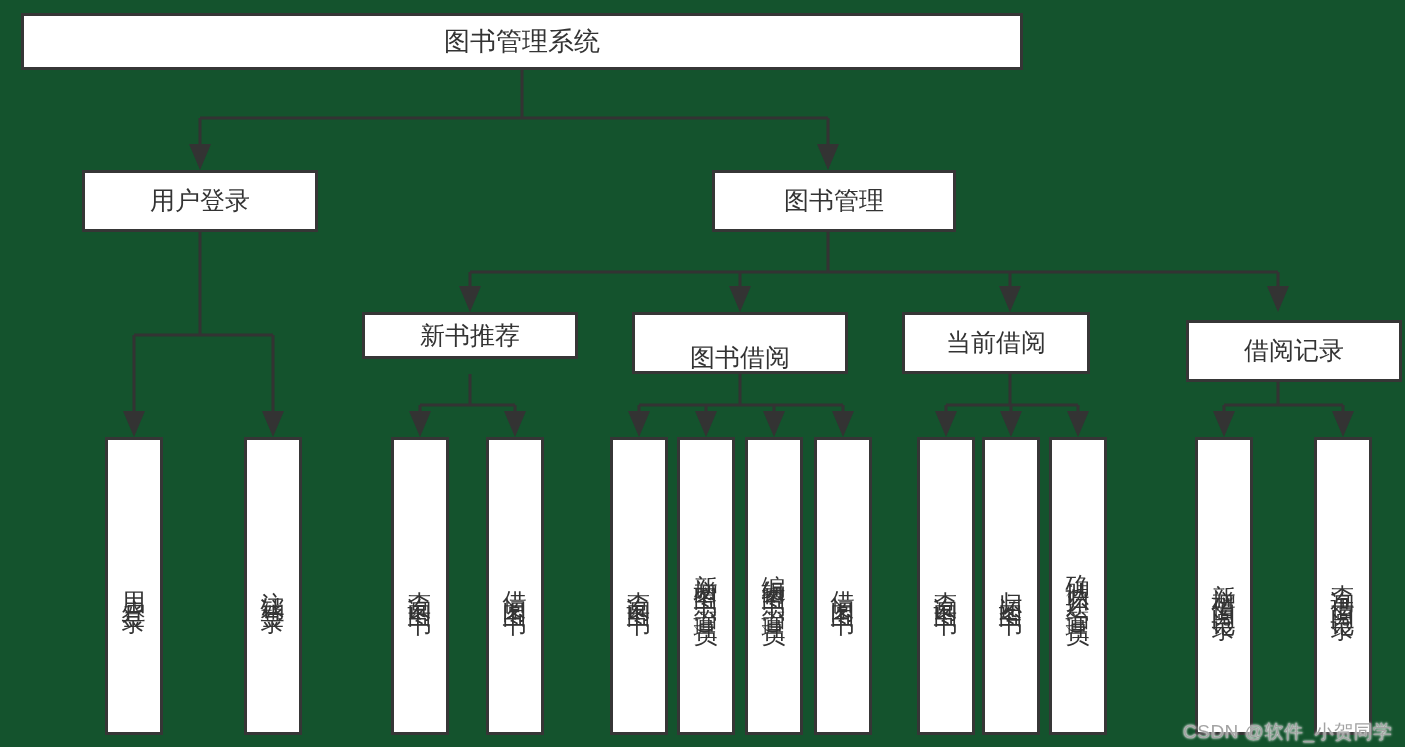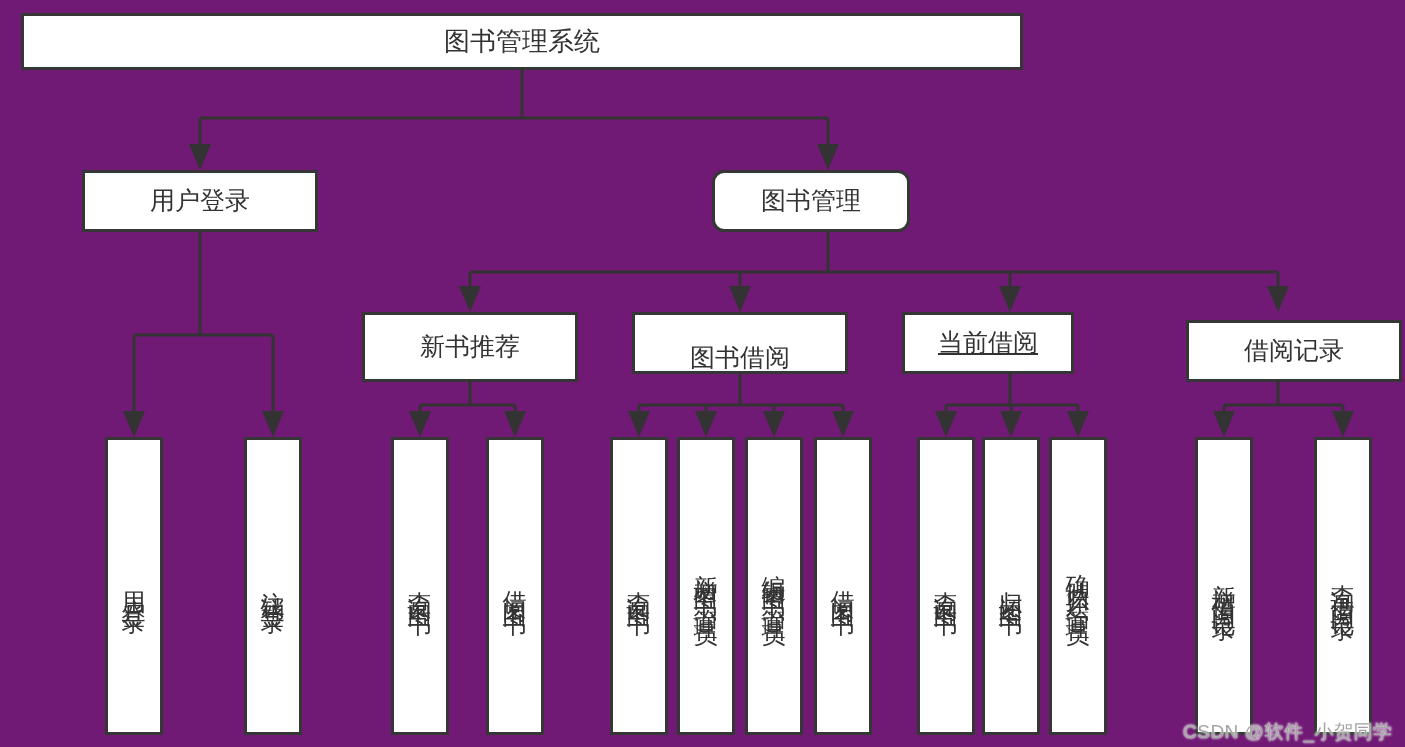--- a/index.html
+++ b/index.html
@@ -4,21 +4,21 @@
 <style>
   html, body {
     margin: 0;
     padding: 0;
     background: #ffffff;
   }
   .stage {
     position: relative;
     width: 1405px;
     height: 747px;
-    background: #701a75;
+    background: #14532d;
     font-family: "Liberation Sans", "DejaVu Sans", sans-serif;
     color: #333333;
     overflow: hidden;
   }
   .connector-layer {
     position: absolute;
     left: 0;
     top: 0;
     width: 1405px;
     height: 747px;
@@ -39,24 +39,24 @@
     writing-mode: vertical-rl;
     text-orientation: mixed;
     font-size: 24px;
     line-height: 1.05;
     letter-spacing: 7px;
     white-space: nowrap;
   }
   
   .n-root { left: 21px;  top: 13px;  width: 1002px; height: 57px; }
   .n-l2a  { left: 82px;  top: 170px; width: 236px;  height: 62px; }
-  .n-l2b  { left: 712px; top: 170px; width: 198px;  height: 62px; border-radius: 12px; }
-  .n-l3a  { left: 362px; top: 312px; width: 216px;  height: 70px; }
+  .n-l2b  { left: 712px; top: 170px; width: 244px;  height: 62px; }
+  .n-l3a  { left: 362px; top: 312px; width: 216px;  height: 47px; }
   .n-l3b  { left: 632px; top: 312px; width: 216px;  height: 62px; align-items: flex-end; }
-  .n-l3c  { left: 902px; top: 312px; width: 172px;  height: 62px; text-decoration: underline; }
+  .n-l3c  { left: 902px; top: 312px; width: 188px;  height: 62px; }
   .n-l3d  { left: 1170px;top: 320px; width: 216px;  height: 62px; margin-left: 16px; }
   .leaf   { top: 437px; width: 58px; height: 298px; }
   .n-a1 { left: 105px; }
   .n-a2 { left: 244px; }
   .n-b1 { left: 391px; }
   .n-b2 { left: 486px; }
   .n-c1 { left: 610px; }
   .n-c2 { left: 677px; }
   .n-c3 { left: 745px; }
   .n-c4 { left: 814px; }

